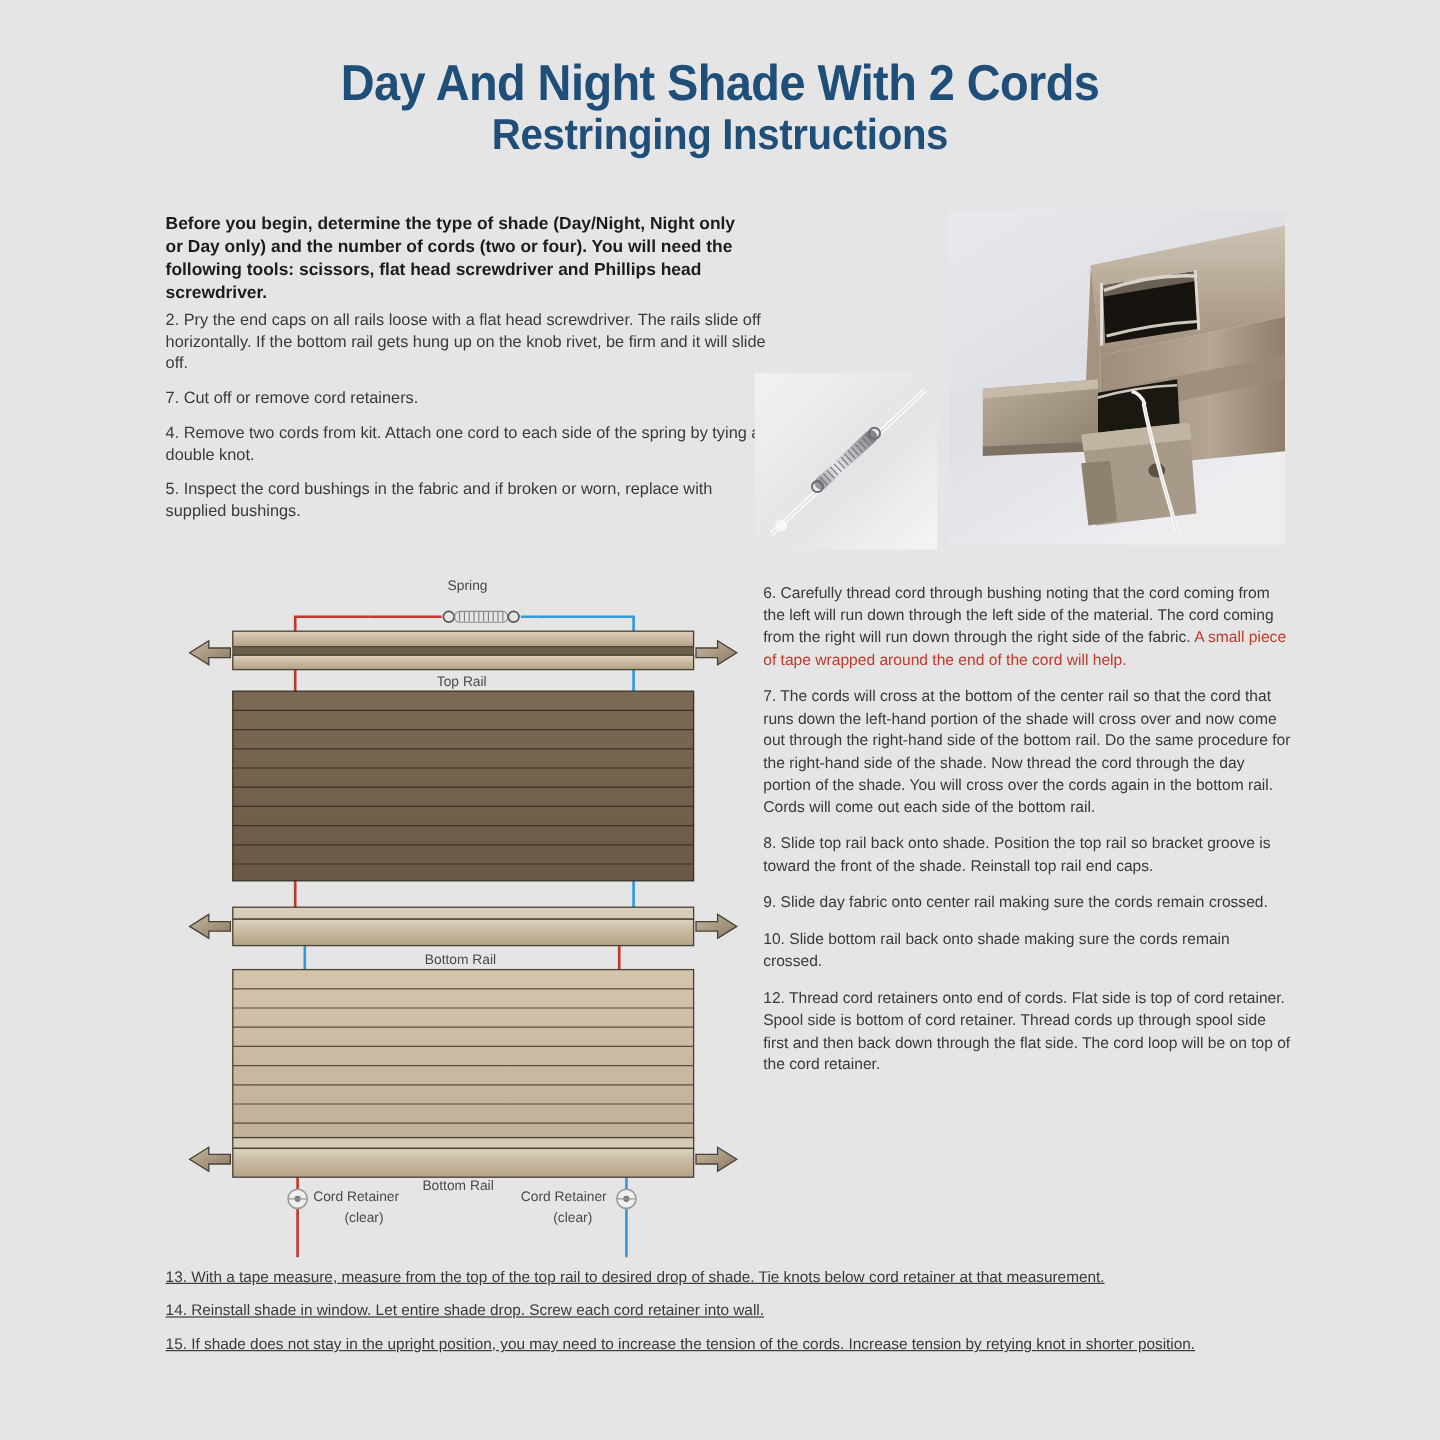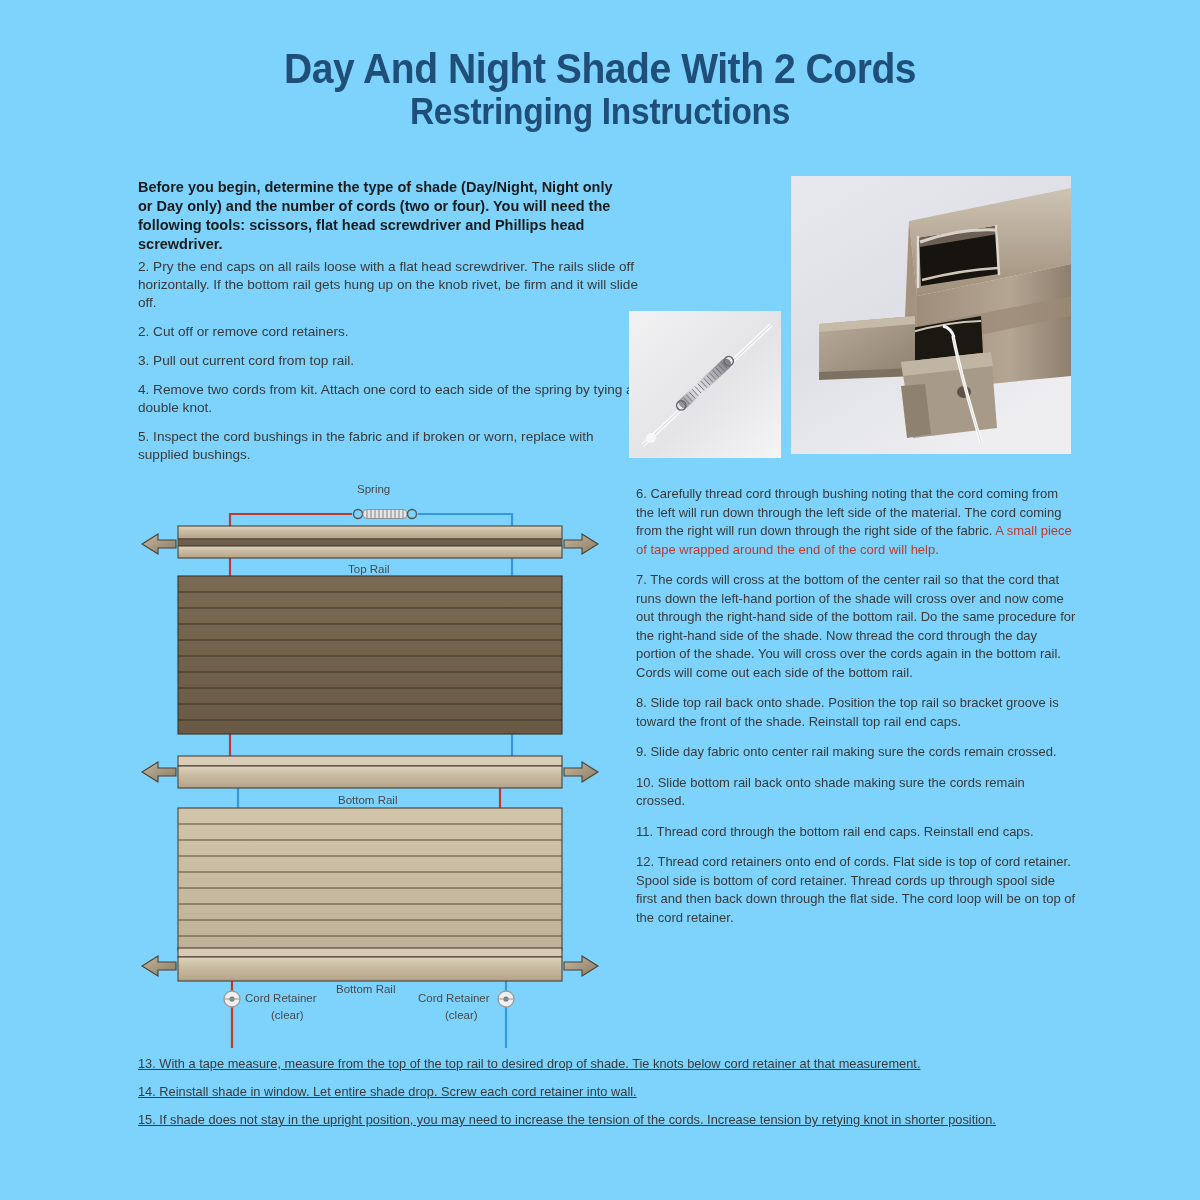--- a/index.html
+++ b/index.html
@@ -12,21 +12,21 @@
     height: 1200px;
     font-family: "Liberation Sans", sans-serif;
     color: #2b2b2b;
     overflow: hidden;
     position: relative;
   }
   .page {
     position: relative;
     width: 1200px;
     height: 1200px;
-    background: #7dd3fc;
+    background: #e5e5e5;
   }
 
   
   .title-block {
     position: absolute;
     left: 0;
     top: 46px;
     width: 1200px;
     text-align: center;
   }
@@ -109,21 +109,21 @@
     top: 311px;
     width: 152px;
     height: 147px;
     overflow: hidden;
     background: #ececed;
   }
 
   
   .diagram {
     position: absolute;
-    left: 120px;
+    left: 136px;
     top: 478px;
     width: 500px;
     height: 570px;
   }
   .diagram svg { display: block; }
 
   .dlabel {
     position: absolute;
     font-size: 11.5px;
     color: #4a4a4a;
@@ -137,22 +137,21 @@
 
   <div class="title-block">
     <div class="title-line1">Day And Night Shade With 2 Cords</div>
     <div class="title-line2">Restringing Instructions</div>
   </div>
 
   <div class="intro">Before you begin, determine the type of shade (Day/Night, Night only or Day only) and the number of cords (two or four). You will need the following tools: scissors, flat head screwdriver and Phillips head screwdriver.</div>
 
   <div class="left-steps">
     <p>2. Pry the end caps on all rails loose with a flat head screwdriver. The rails slide off horizontally. If the bottom rail gets hung up on the knob rivet, be firm and it will slide off.</p>
-    <p>2. Cut off or remove cord retainers.</p>
-    <p>3. Pull out current cord from top rail.</p>
+    <p>7. Cut off or remove cord retainers.</p>
     <p>4. Remove two cords from kit. Attach one cord to each side of the spring by tying a double knot.</p>
     <p>5. Inspect the cord bushings in the fabric and if broken or worn, replace with supplied bushings.</p>
   </div>
 
   <div class="photo-small">
     <svg width="152" height="147" viewBox="0 0 152 147">
       <defs>
         <linearGradient id="pbg2" x1="0" y1="0" x2="1" y2="1">
           <stop offset="0%" stop-color="#f2f2f3"></stop>
           <stop offset="55%" stop-color="#e4e4e7"></stop>
@@ -252,21 +251,20 @@
       <path d="M152,150 Q160,152 163,161" stroke="#f4f4f4" stroke-width="3" fill="none"></path>
     </svg>
   </div>
 
   <div class="right-steps">
     <p><span>6. Carefully thread cord through bushing noting that the cord coming from the left will run down through the left side of the material. The cord coming from the right will run down through the right side of the fabric. </span><span class="hl-red">A small piece of tape wrapped around the end of the cord will help.</span></p>
     <p>7. The cords will cross at the bottom of the center rail so that the cord that runs down the left-hand portion of the shade will cross over and now come out through the right-hand side of the bottom rail. Do the same procedure for the right-hand side of the shade. Now thread the cord through the day portion of the shade. You will cross over the cords again in the bottom rail. Cords will come out each side of the bottom rail.</p>
     <p>8. Slide top rail back onto shade. Position the top rail so bracket groove is toward the front of the shade. Reinstall top rail end caps.</p>
     <p>9. Slide day fabric onto center rail making sure the cords remain crossed.</p>
     <p>10. Slide bottom rail back onto shade making sure the cords remain crossed.</p>
-    <p>11. Thread cord through the bottom rail end caps. Reinstall end caps.</p>
     <p>12. Thread cord retainers onto end of cords. Flat side is top of cord retainer. Spool side is bottom of cord retainer. Thread cords up through spool side first and then back down through the flat side. The cord loop will be on top of the cord retainer.</p>
   </div>
 
   <div class="diagram">
     <svg width="500" height="570" viewBox="0 0 500 570">
       <defs>
         <linearGradient id="railg" x1="0" y1="0" x2="0" y2="1">
           <stop offset="0%" stop-color="#ded3c0"></stop>
           <stop offset="40%" stop-color="#cbbda4"></stop>
           <stop offset="100%" stop-color="#b3a287"></stop>

